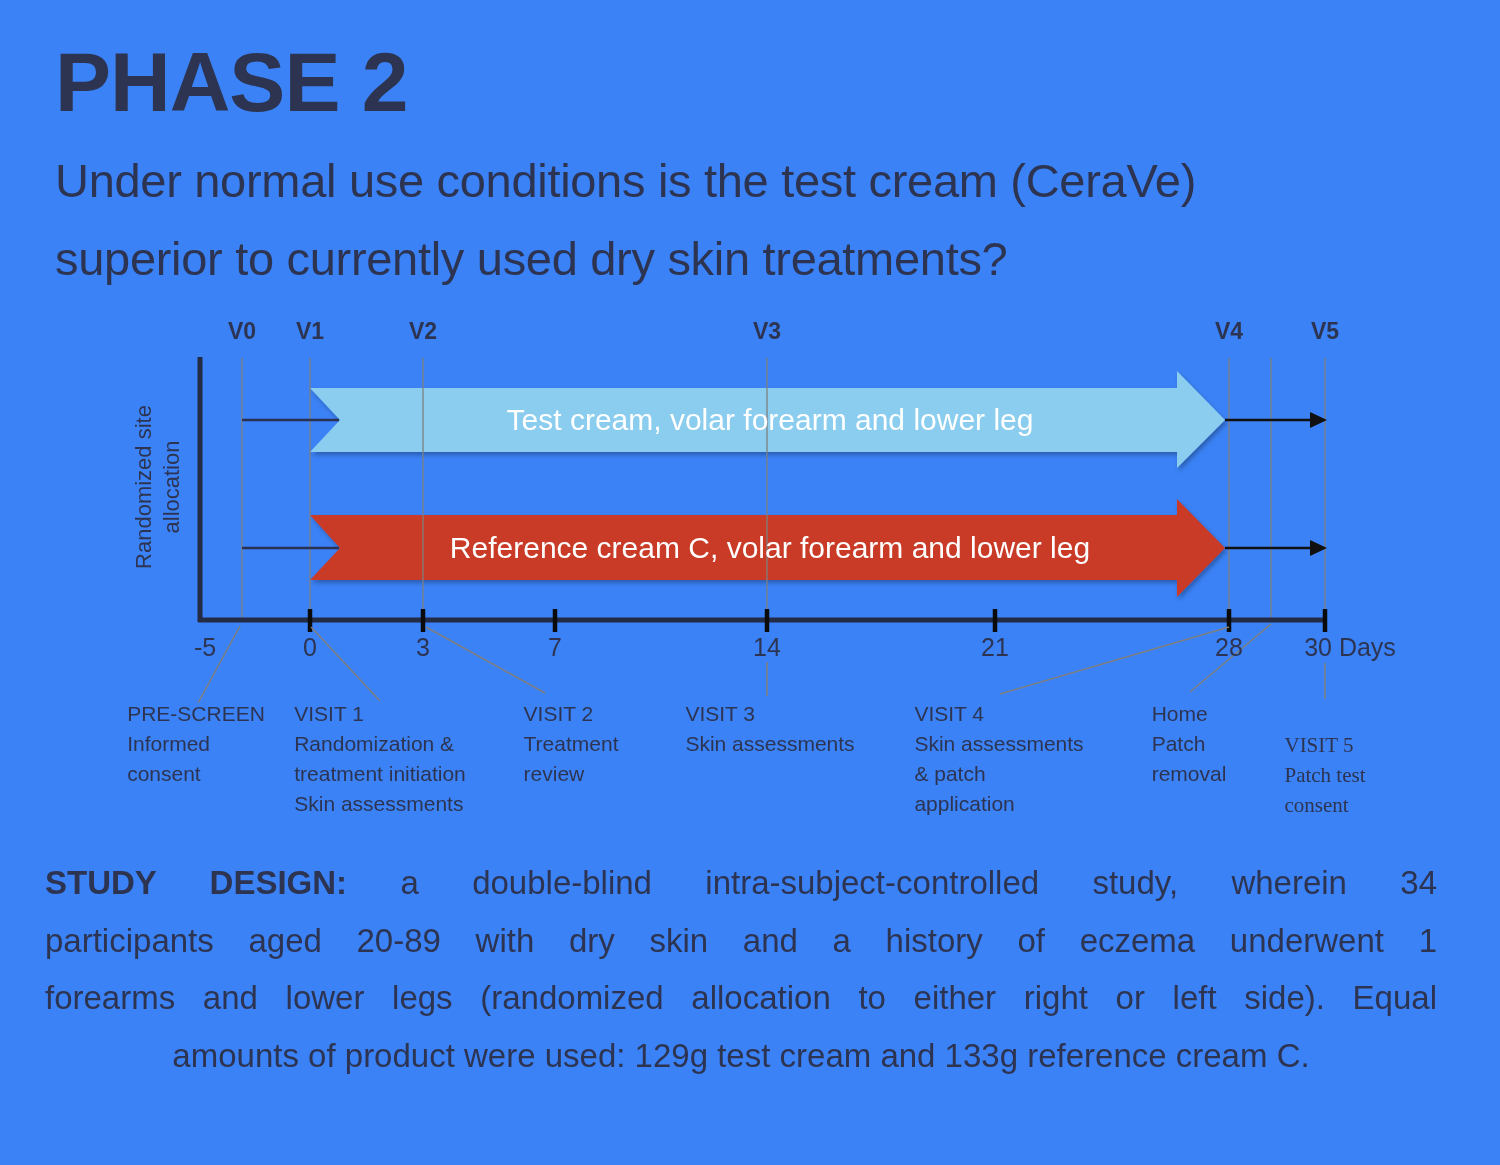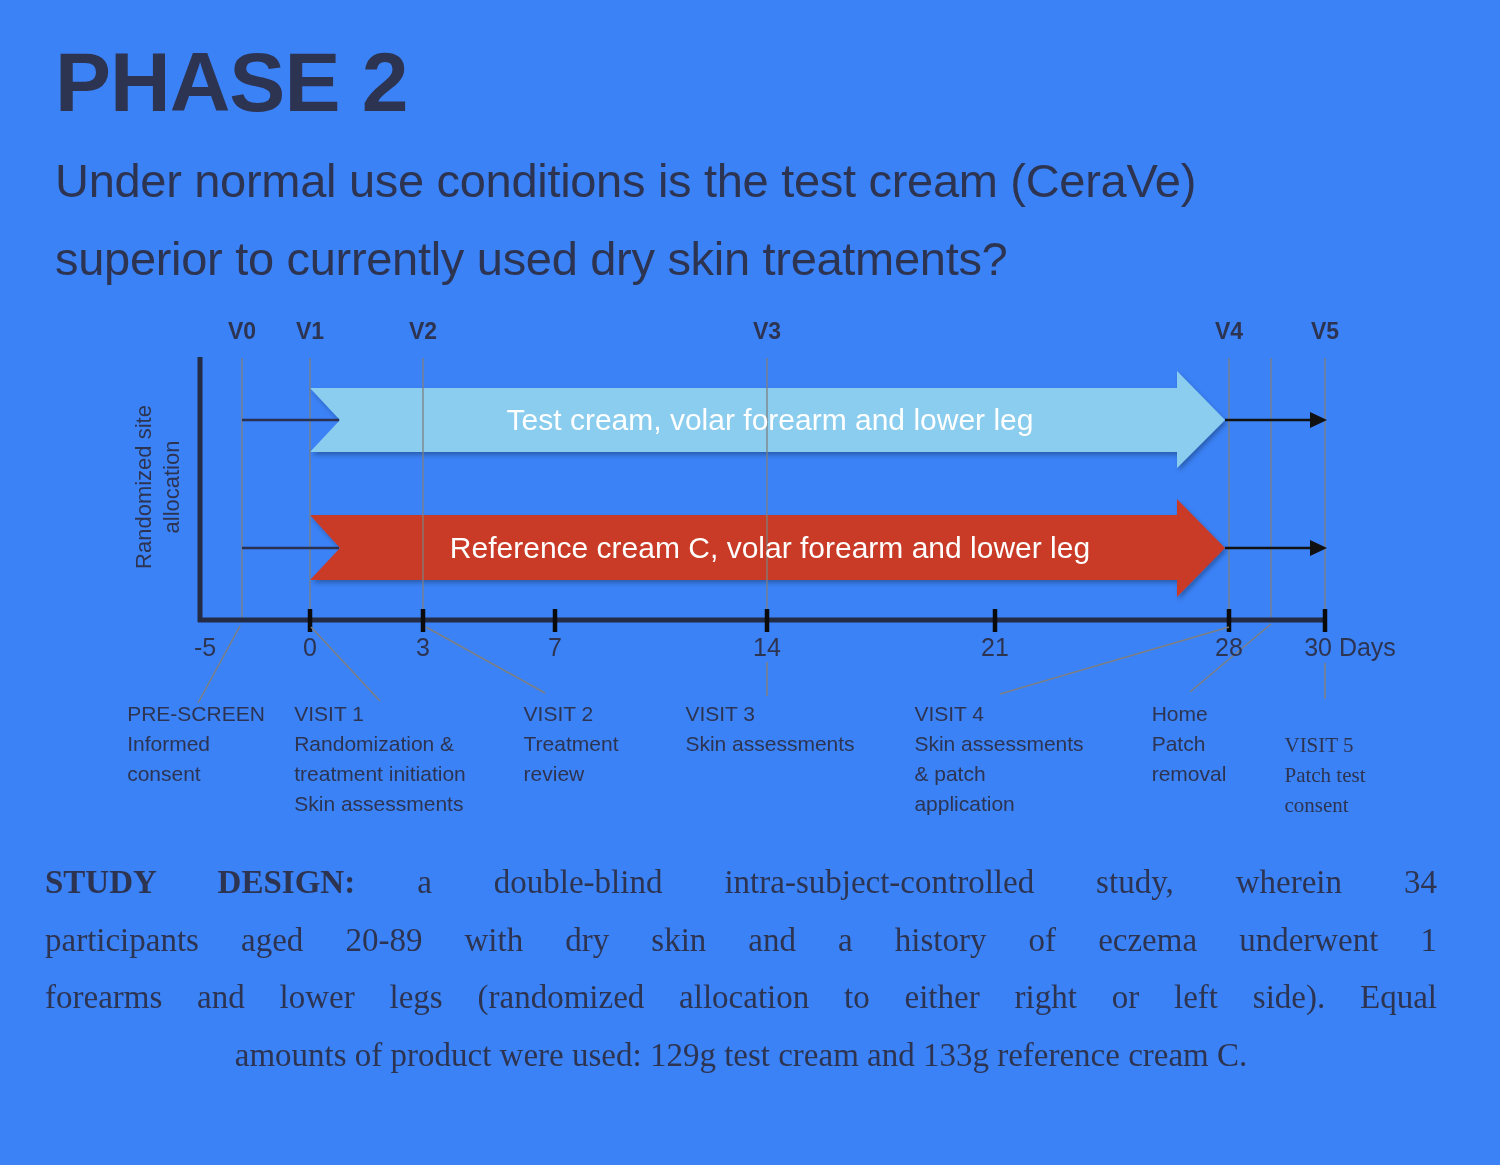--- a/index.html
+++ b/index.html
@@ -16,21 +16,21 @@
   .daylabel{position:absolute;top:633px;transform:translateX(-50%);
             font-size:25px;color:#2d3452;white-space:nowrap;}
   .arrowtext{position:absolute;transform:translate(-50%,-50%);color:#ffffff;
              font-size:30px;white-space:nowrap;}
   .yaxislabel{position:absolute;left:158px;top:487px;transform:translate(-50%,-50%) rotate(-90deg);
               font-size:22px;line-height:28px;text-align:center;white-space:nowrap;color:#2d3452;}
   .event{position:absolute;top:699px;transform:translateX(-50%);text-align:left;
          font-size:21px;line-height:30px;color:#2d3452;white-space:nowrap;}
   .event.v5{top:730px;font-family:Liberation Serif, serif;}
   .study{position:absolute;left:45px;top:854px;width:1392px;font-size:33px;
-         line-height:57.5px;color:#2d3452;font-family:Liberation Serif, serif;}
+         line-height:57.5px;color:#2d3452;}
   .jl{text-align:justify;text-align-last:justify;height:57.5px;white-space:nowrap;}
   .ll{text-align:center;height:57.5px;white-space:nowrap;}
   .bold{font-weight:700;}
 </style>
 </head>
 <body>
 
 <div class="page">
 
   <h1 class="title">PHASE 2</h1>

